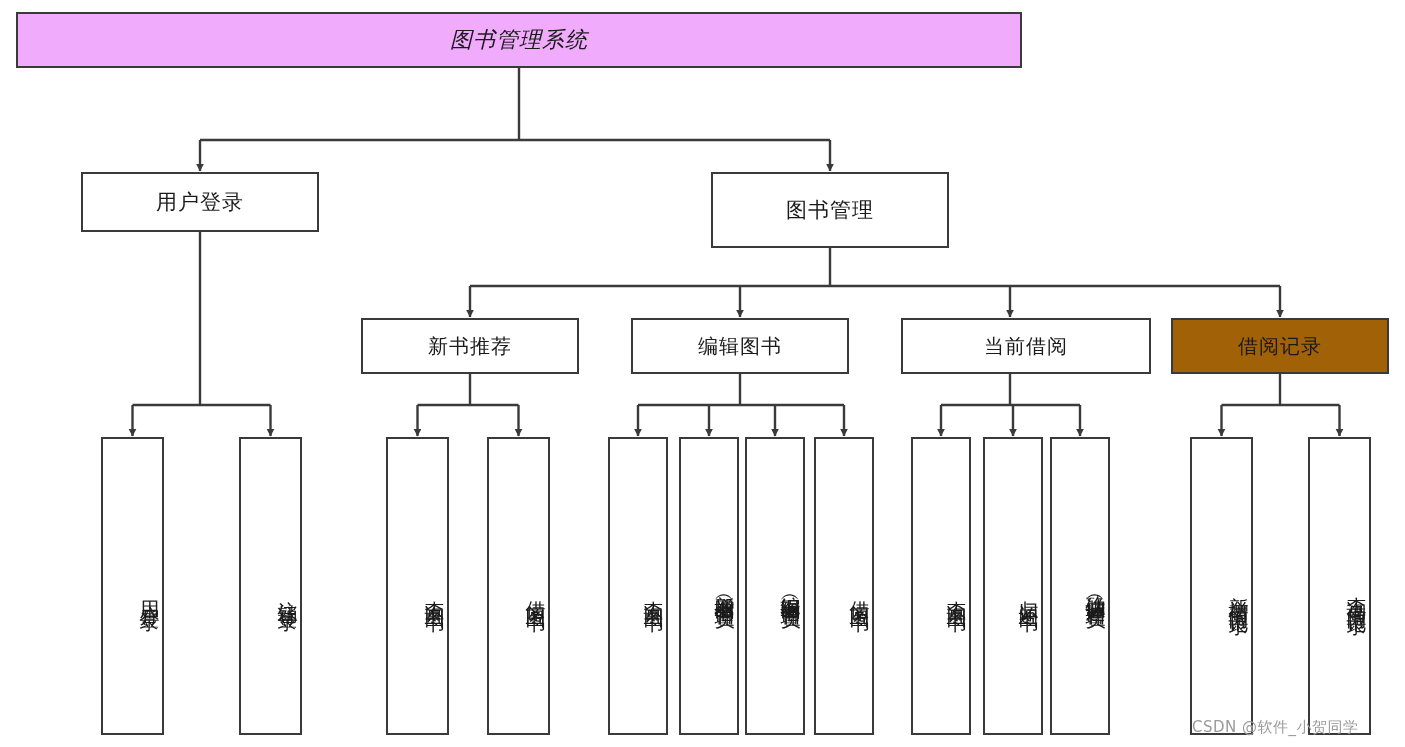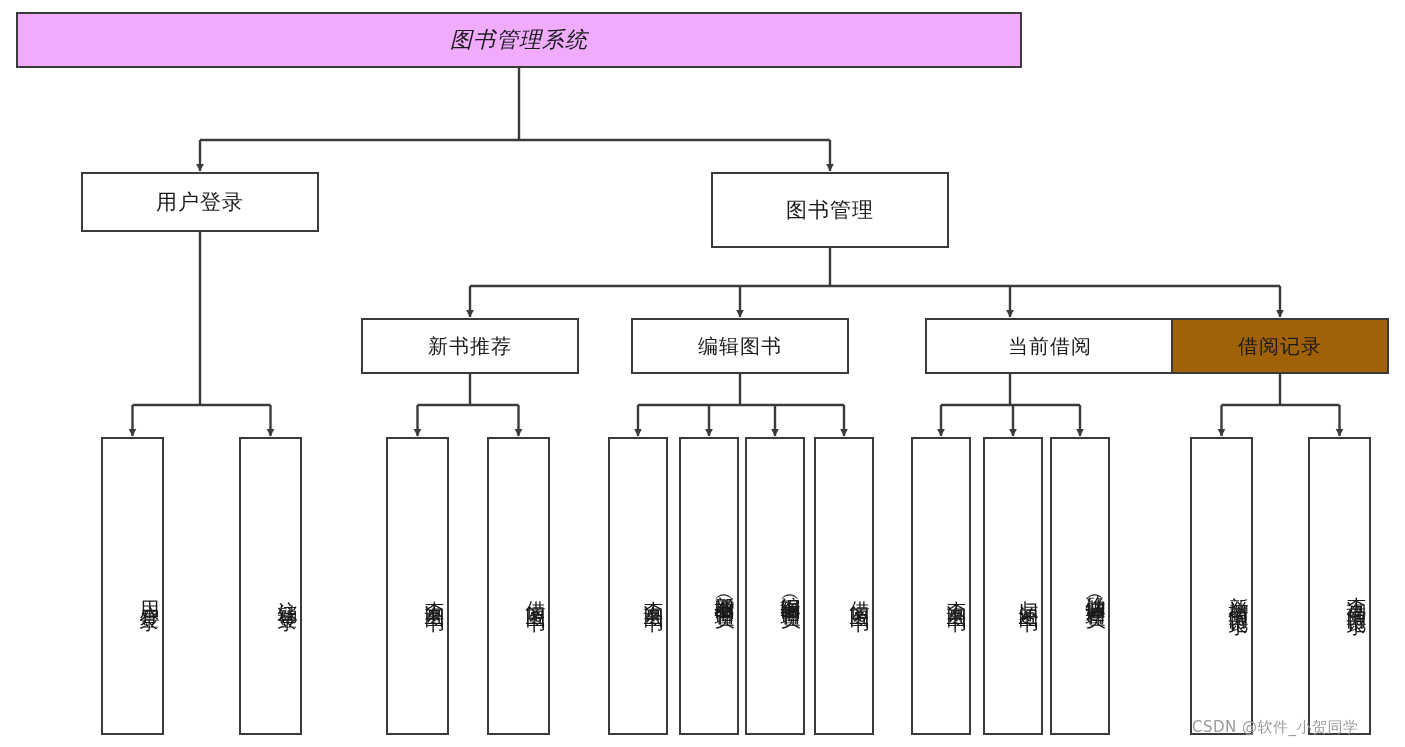--- a/index.html
+++ b/index.html
@@ -112,21 +112,21 @@
       </g>
   </svg>
 
   <div class="node level-0" style="left: 16px; top: 12px; width: 1006px; height: 56px; border-color: rgb(58, 58, 58); background: #f0abfc; color: rgb(26, 26, 26); font-style: italic;">图书管理系统</div>
 
   <div class="node level-1" style="left: 81px; top: 172px; width: 238px; height: 60px; border-color: rgb(58, 58, 58); background: rgb(255, 255, 255); color: rgb(26, 26, 26);">用户登录</div>
   <div class="node level-1" style="left: 711px; top: 172px; width: 238px; height: 76px; border-color: rgb(58, 58, 58); background: rgb(255, 255, 255); color: rgb(26, 26, 26);">图书管理</div>
 
   <div class="node level-2" style="left: 361px; top: 318px; width: 218px; height: 56px; border-color: rgb(58, 58, 58); background: rgb(255, 255, 255); color: rgb(26, 26, 26);">新书推荐</div>
   <div class="node level-2" style="left: 631px; top: 318px; width: 218px; height: 56px; border-color: rgb(58, 58, 58); background: rgb(255, 255, 255); color: rgb(26, 26, 26);">编辑图书</div>
-  <div class="node level-2" style="left: 901px; top: 318px; width: 250px; height: 56px; border-color: rgb(58, 58, 58); background: rgb(255, 255, 255); color: rgb(26, 26, 26); margin-left: 24px;">当前借阅</div>
+  <div class="node level-2" style="left: 901px; top: 318px; width: 250px; height: 56px; border-color: rgb(58, 58, 58); background: rgb(255, 255, 255); color: rgb(26, 26, 26);">当前借阅</div>
   <div class="node level-2" style="left: 1171px; top: 318px; width: 218px; height: 56px; border-color: rgb(58, 58, 58); background: #a16207; color: rgb(26, 26, 26);">借阅记录</div>
 
   <div class="node leaf" style="left: 101px; top: 437px; width: 63px; height: 298px; border-color: rgb(58, 58, 58); background: rgb(255, 255, 255); color: rgb(26, 26, 26);">用户登录</div>
   <div class="node leaf" style="left: 239px; top: 437px; width: 63px; height: 298px; border-color: rgb(58, 58, 58); background: rgb(255, 255, 255); color: rgb(26, 26, 26);">注销登录</div>
 
   <div class="node leaf" style="left: 386px; top: 437px; width: 63px; height: 298px; border-color: rgb(58, 58, 58); background: rgb(255, 255, 255); color: rgb(26, 26, 26);">查询图书</div>
   <div class="node leaf" style="left: 487px; top: 437px; width: 63px; height: 298px; border-color: rgb(58, 58, 58); background: rgb(255, 255, 255); color: rgb(26, 26, 26);">借阅图书</div>
 
   <div class="node leaf" style="left: 608px; top: 437px; width: 60px; height: 298px; border-color: rgb(58, 58, 58); background: rgb(255, 255, 255); color: rgb(26, 26, 26);">查询图书</div>
   <div class="node leaf tall-text" style="left: 679px; top: 437px; width: 60px; height: 298px; border-color: rgb(58, 58, 58); background: rgb(255, 255, 255); color: rgb(26, 26, 26);">新增图书（管理员）</div>

